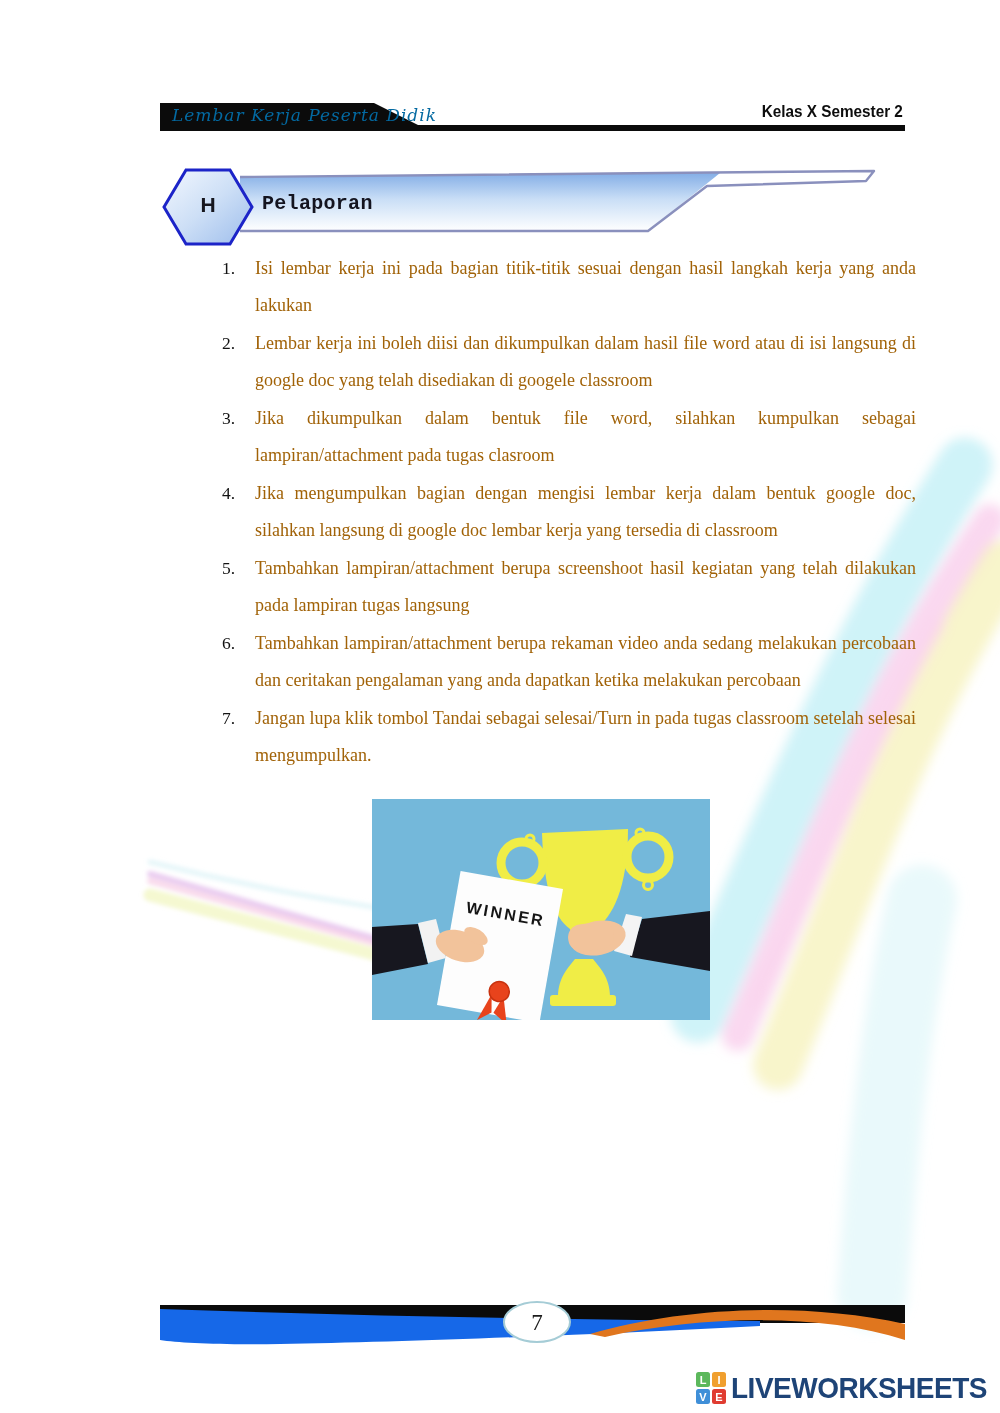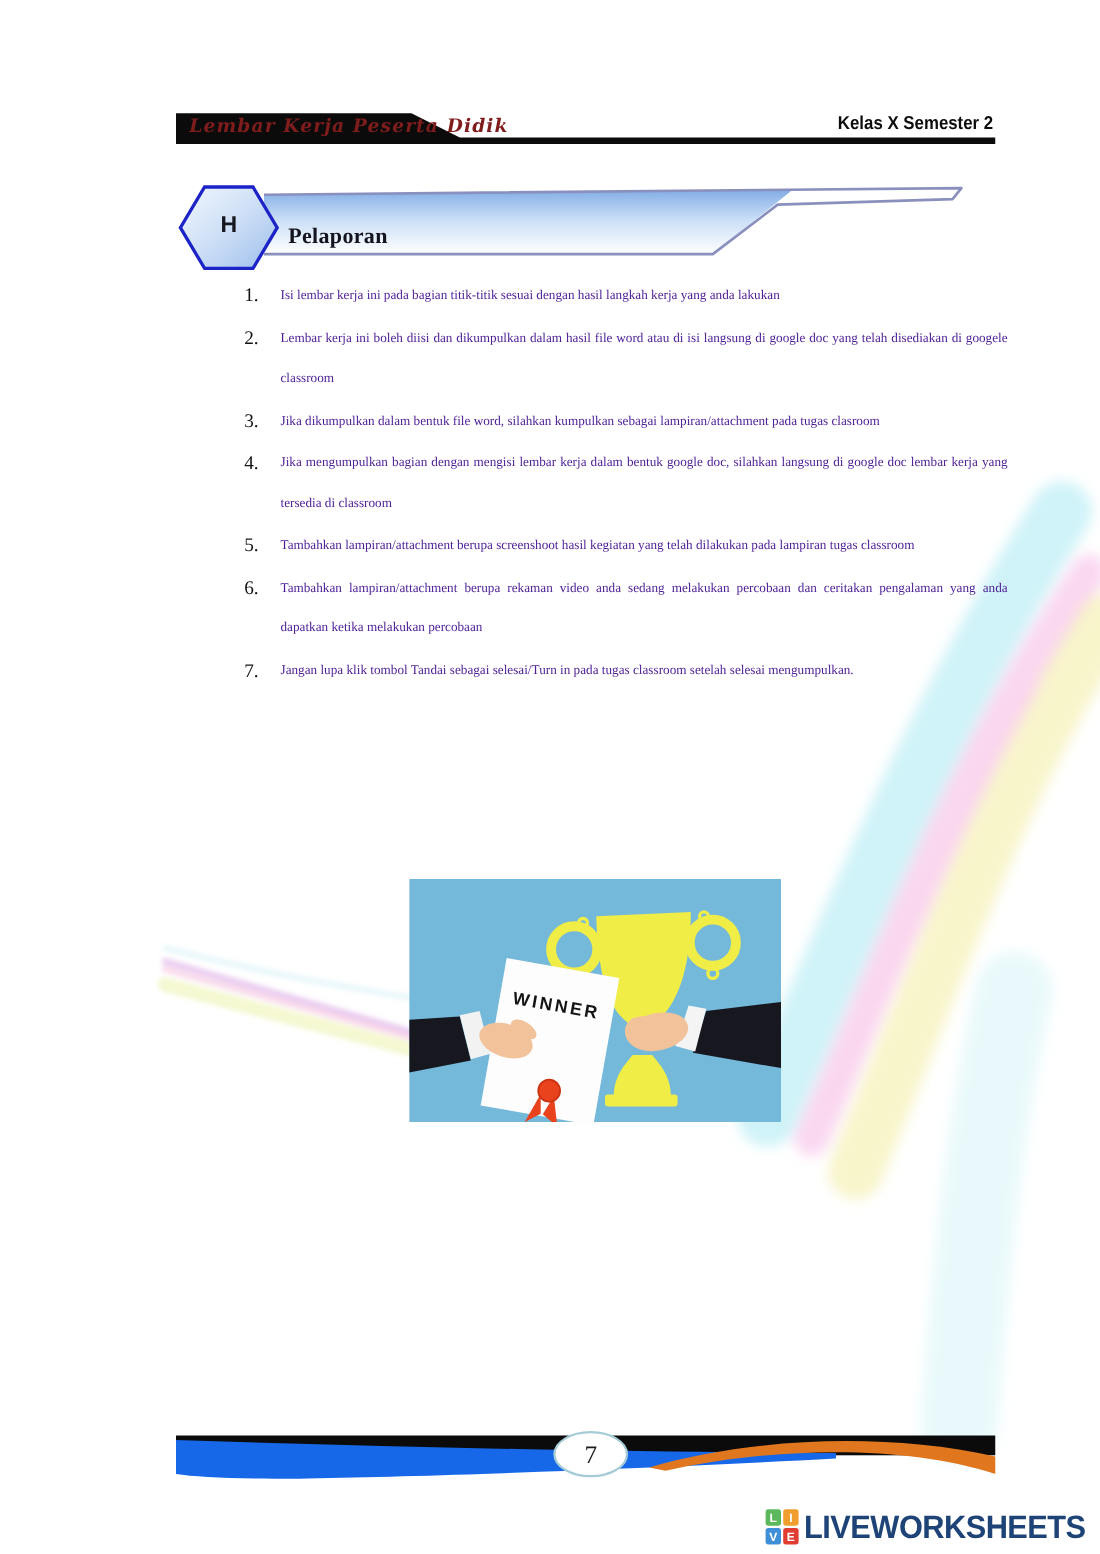--- a/index.html
+++ b/index.html
@@ -5,46 +5,45 @@
   html,body{margin:0;padding:0;background:#ffffff;}
   .page{
     position:relative;width:1000px;height:1413px;margin:0 auto;
     background:#ffffff;overflow:hidden;
     font-family:"Liberation Serif",serif;
   }
   .abs{position:absolute;}
   svg{display:block;}
   
   .hdr-left{
-    left:172px;top:105px;width:260px;color:#7f1d1d;
-    font-family:"DejaVu Serif",serif;font-style:italic;font-weight:bold;
+    left:172px;top:105px;width:260px;color:#0369a1;
+    font-family:"DejaVu Serif",serif;font-style:italic;font-weight:normal;
     font-size:17px;letter-spacing:1px;white-space:nowrap;
   }
   .hdr-right{
     right:97px;top:102px;color:#0d0d0d;text-align:right;
     font-family:"Liberation Sans",sans-serif;font-weight:bold;font-size:17px;
     transform:scaleX(.9);transform-origin:100% 50%;white-space:nowrap;
   }
   
   .hex-letter{
     left:186px;top:193px;width:44px;text-align:center;color:#16161e;
     font-family:"Liberation Sans",sans-serif;font-weight:bold;font-size:21px;
   }
   .banner-title{
     left:262px;top:192px;color:#14141f;
-    font-family:Liberation Serif, serif;font-weight:bold;font-size:20px;
+    font-family:Liberation Mono, monospace;font-weight:bold;font-size:20px;
     letter-spacing:.3px;
-    margin-top:12px;
   }
   
   .instructions{left:222px;top:250px;width:694px;}
   .item{display:flex;margin-bottom:2px;}
   .num{flex:0 0 33px;font-size:17.5px;line-height:36.5px;color:#131313;}
   .txt{
-    flex:1;font-size:12px;line-height:36.5px;color:#4c1d95;
+    flex:1;font-size:18px;line-height:36.5px;color:#a16207;
     text-align:justify;text-align-last:left;
   }
   
   .brand{left:695px;top:1371px;display:flex;align-items:center;gap:3px;}
   .brand-text{
     font-family:"Liberation Sans",sans-serif;font-weight:bold;font-size:28px;
     color:#1e4477;letter-spacing:-.5px;white-space:nowrap;transform:scaleY(1.05);
   }
 </style>
 </head>
@@ -114,21 +113,21 @@
     <div class="item">
       <span class="num">3.</span>
       <span class="txt">Jika dikumpulkan dalam bentuk file word, silahkan kumpulkan sebagai lampiran/attachment pada tugas clasroom</span>
     </div>
     <div class="item">
       <span class="num">4.</span>
       <span class="txt">Jika mengumpulkan bagian dengan mengisi lembar kerja dalam bentuk google doc, silahkan langsung di google doc lembar kerja yang tersedia di classroom</span>
     </div>
     <div class="item">
       <span class="num">5.</span>
-      <span class="txt">Tambahkan lampiran/attachment berupa screenshoot hasil kegiatan yang telah dilakukan pada lampiran tugas classroom</span>
+      <span class="txt">Tambahkan lampiran/attachment berupa screenshoot hasil kegiatan yang telah dilakukan pada lampiran tugas langsung</span>
     </div>
     <div class="item">
       <span class="num">6.</span>
       <span class="txt">Tambahkan lampiran/attachment berupa rekaman video anda sedang melakukan percobaan dan ceritakan pengalaman yang anda dapatkan ketika melakukan percobaan</span>
     </div>
     <div class="item">
       <span class="num">7.</span>
       <span class="txt">Jangan lupa klik tombol Tandai sebagai selesai/Turn in pada tugas classroom setelah selesai mengumpulkan.</span>
     </div>
   </div>

